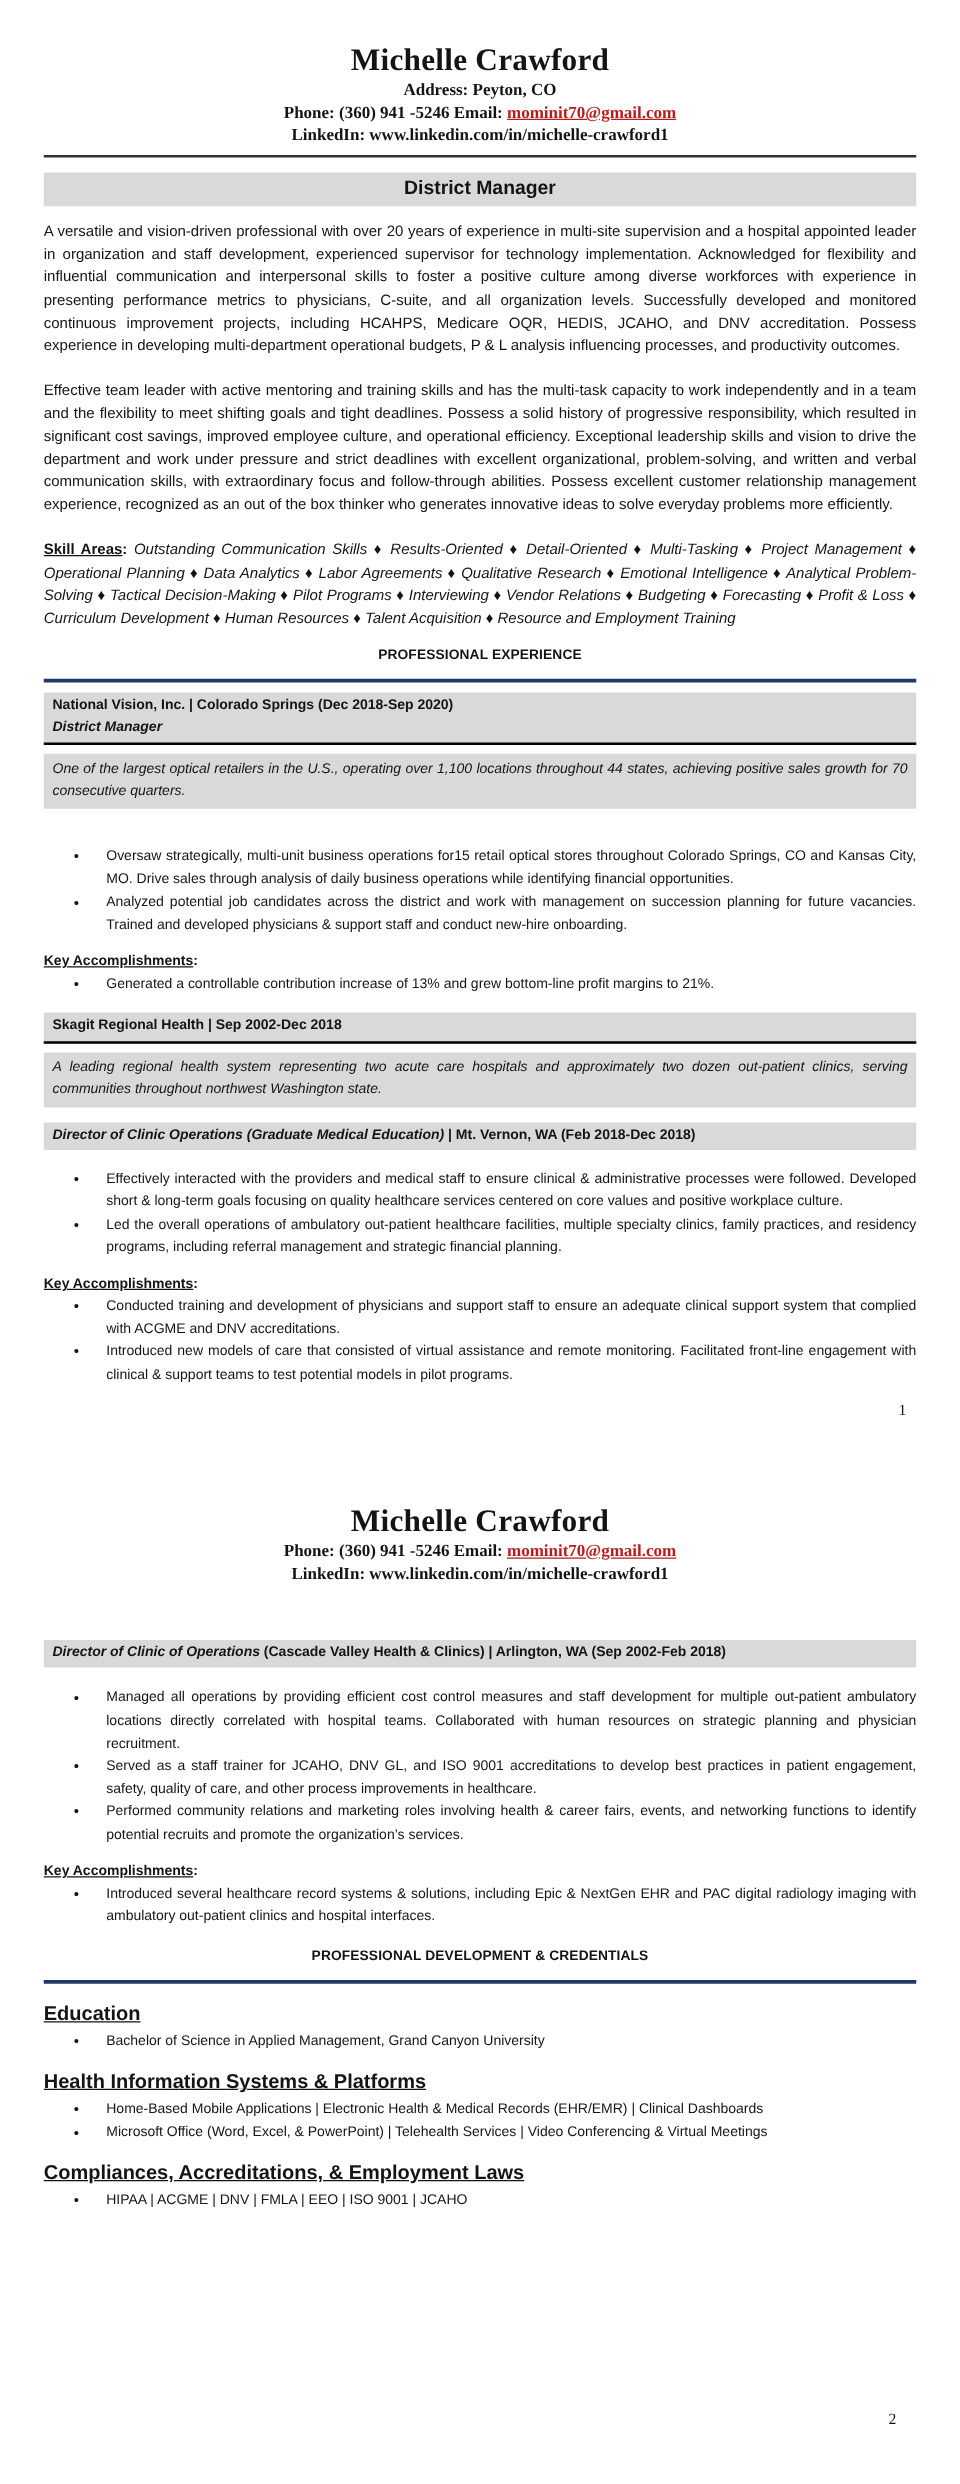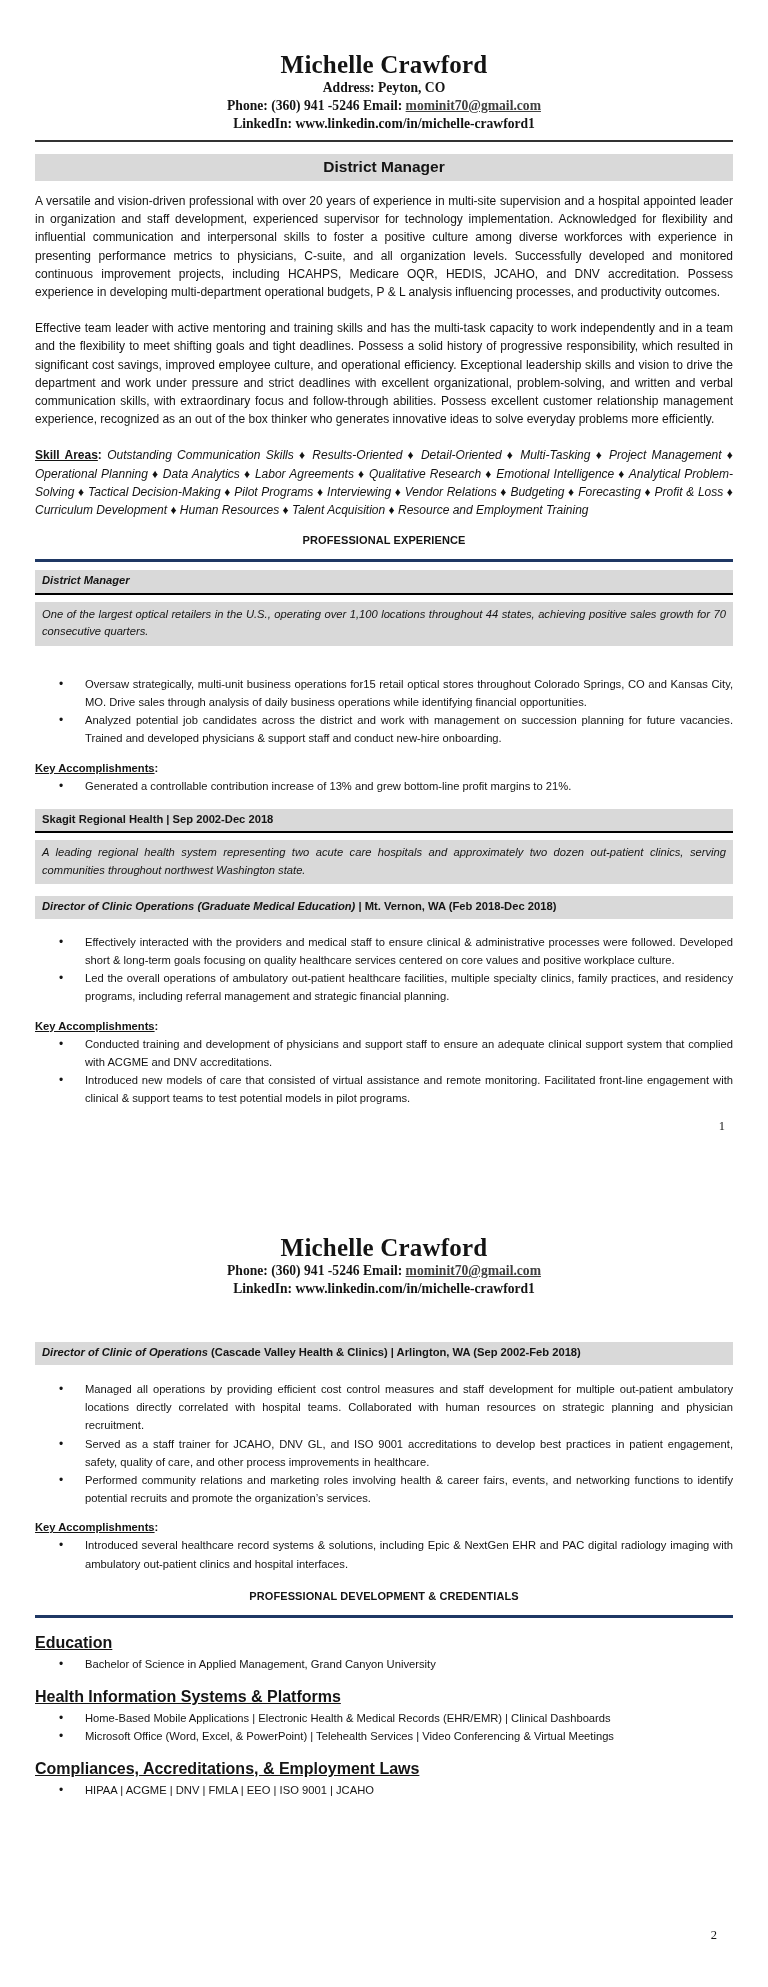--- a/index.html
+++ b/index.html
@@ -1,25 +1,25 @@
 <!DOCTYPE html>
 <html><head>
 <meta charset="utf-8">
 <style>
   * { margin:0; padding:0; box-sizing:border-box; }
   html,body { background:#ffffff; }
   body { font-family:"Liberation Sans", sans-serif; color:#141414; }
   #doc { position:relative; width:768px; height:1987px; background:#fff; overflow:hidden; }
-  .content { padding:16px 35px; }
+  .content { padding:0 35px; }
 
   
   .hdr { font-family:"Liberation Serif", serif; text-align:center; }
   .hdr .name { font-size:25px; font-weight:bold; letter-spacing:.2px; }
   .hdr .cline { font-size:13.6px; font-weight:bold; line-height:18px; }
-  .hdr a.email { color:#404040; text-decoration:underline; font-weight:bold; }
+  .hdr a.email { color:#b91c1c; text-decoration:underline; font-weight:bold; }
   hr.thin { border:0; border-top:2px solid #333; margin:7px 0 0; }
 
   
   .title-bar { background:#d9d9d9; text-align:center; font-weight:bold;
                font-size:15.5px; padding:4px 0 5px; margin-top:12px; }
 
   
   .bodytxt { font-size:12px; line-height:18.2px; text-align:justify; }
   p.para { margin-top:11px; }
   .skills-lead { font-weight:bold; text-decoration:underline; }
@@ -75,20 +75,21 @@
     <div class="title-bar">District Manager</div>
 
     <p class="para bodytxt">A versatile and vision-driven professional with over 20 years of experience in multi-site supervision and a hospital appointed leader in organization and staff development, experienced supervisor for technology implementation. Acknowledged for flexibility and influential communication and interpersonal skills to foster a positive culture among diverse workforces with experience in presenting performance metrics to physicians, C-suite, and all organization levels. Successfully developed and monitored continuous improvement projects, including HCAHPS, Medicare OQR, HEDIS, JCAHO, and DNV accreditation. Possess experience in developing multi-department operational budgets, P &amp; L analysis influencing processes, and productivity outcomes.</p>
     <p class="para bodytxt" style="margin-top:18px;">Effective team leader with active mentoring and training skills and has the multi-task capacity to work independently and in a team and the flexibility to meet shifting goals and tight deadlines. Possess a solid history of progressive responsibility, which resulted in significant cost savings, improved employee culture, and operational efficiency.  Exceptional leadership skills and vision to drive the department and work under pressure and strict deadlines with excellent organizational, problem-solving, and written and verbal communication skills, with extraordinary focus and follow-through abilities. Possess excellent customer relationship management experience, recognized as an out of the box thinker who generates innovative ideas to solve everyday problems more efficiently.</p>
     <p class="para bodytxt" style="margin-top:18px;"><span class="skills-lead">Skill Areas</span><b>: </b><span class="skills-rest">Outstanding Communication Skills  ♦ Results-Oriented  ♦ Detail-Oriented  ♦ Multi-Tasking  ♦ Project Management  ♦ Operational Planning  ♦ Data Analytics  ♦ Labor Agreements  ♦ Qualitative Research  ♦ Emotional Intelligence  ♦ Analytical Problem-Solving  ♦ Tactical Decision-Making  ♦ Pilot Programs  ♦ Interviewing  ♦ Vendor Relations  ♦ Budgeting  ♦ Forecasting  ♦ Profit &amp; Loss  ♦ Curriculum Development  ♦ Human Resources  ♦ Talent Acquisition  ♦ Resource and Employment Training</span></p>
 
     <div class="section-head">PROFESSIONAL EXPERIENCE</div>
     <hr class="navy-rule">
 
     <div class="gray-block hdr-block black-border" style="margin-top:8px;">
+      <div>National Vision, Inc.  |  Colorado Springs (Dec 2018-Sep 2020)</div>
       <div class="role-italic">District Manager</div>
     </div>
     <div class="gray-block blurb">One of the largest optical retailers in the U.S., operating over 1,100 locations throughout 44 states, achieving positive sales growth for 70 consecutive quarters.</div>
     <ul class="blist" style="margin-top:29px;">
       <li>Oversaw strategically, multi-unit business operations for15 retail optical stores throughout Colorado Springs, CO and Kansas City, MO. Drive sales through analysis of daily business operations while identifying financial opportunities.</li>
       <li>Analyzed potential job candidates across the district and work with management on succession planning for future vacancies. Trained and developed physicians &amp; support staff and conduct new-hire onboarding.</li>
     </ul>
     <div class="key-head"><span class="u">Key Accomplishments</span><span class="c">:</span></div>
     <ul class="blist tight">
       <li>Generated a controllable contribution increase of 13% and grew bottom-line profit margins to 21%.</li>

